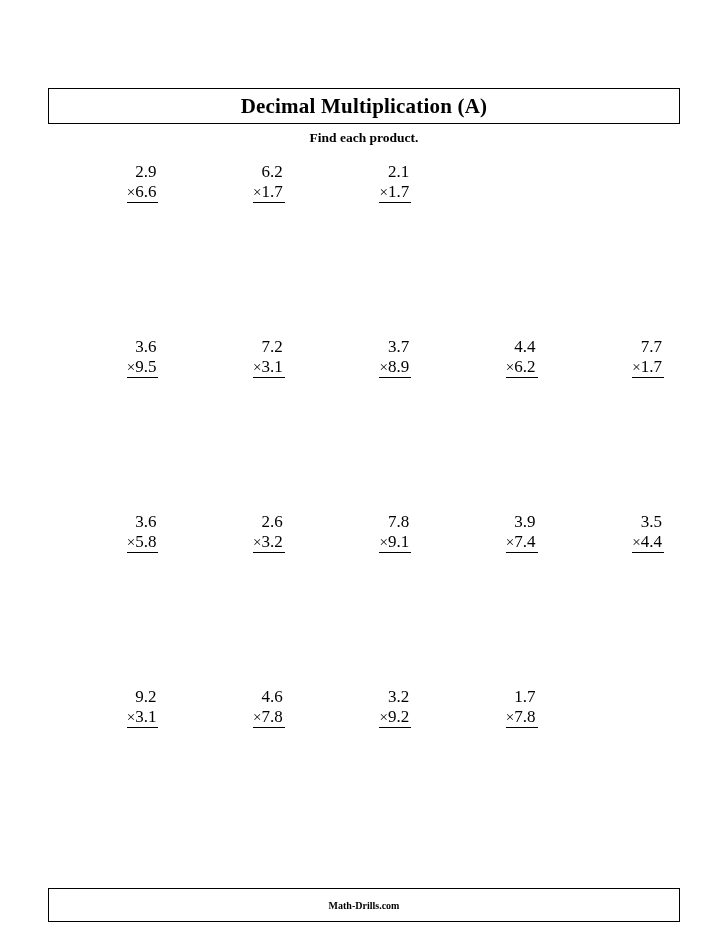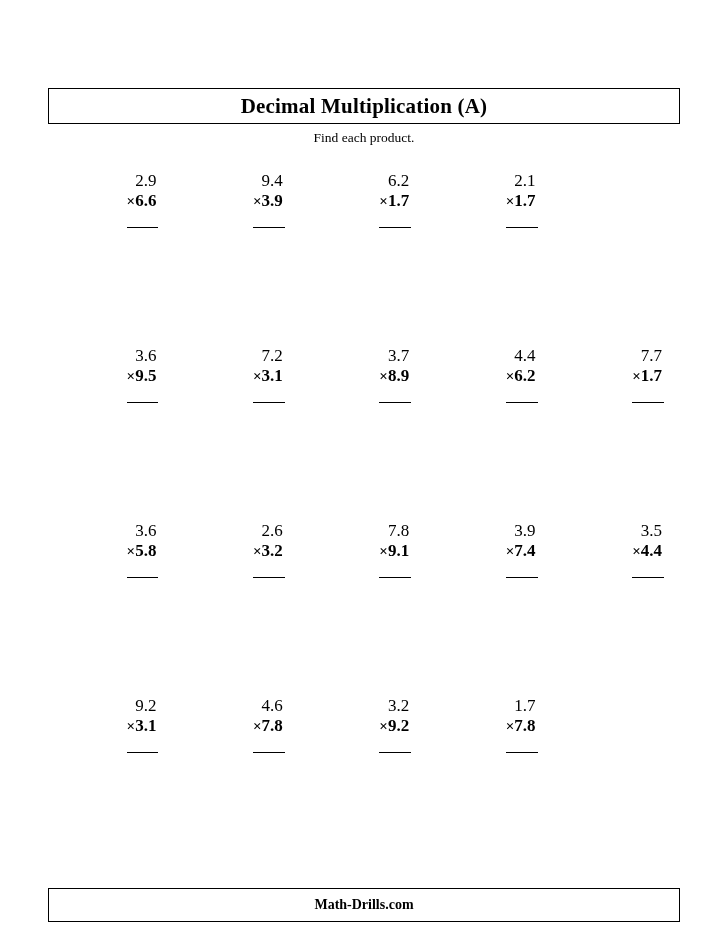--- a/index.html
+++ b/index.html
@@ -38,29 +38,28 @@
     font-weight: bold;
     letter-spacing: 0.2px;
   }
   .subtitle {
     position: absolute;
     left: 0;
     top: 114px;
     width: 728px;
     text-align: center;
     font-size: 13.5px;
-    font-weight: normal;
+    font-weight: bold;
   }
   .grid {
     position: absolute;
     left: 48px;
     top: 140px;
     width: 632px;
     height: 700px;
-    margin-top: 9px;
   }
   .row {
     height: 175px;
     display: flex;
   }
   .cell {
     width: 20%;
     position: relative;
   }
   .problem {
@@ -72,41 +71,40 @@
     line-height: 1.18;
   }
   .top-num {
     display: block;
     padding-right: 2px;
   }
   .bottom-line {
     display: block;
     border-bottom: 1px solid #000000;
     padding-right: 2px;
-    padding-bottom: 16px;
+    padding-bottom: 0px;
     white-space: nowrap;
-    font-weight: bold;
   }
   .times {
     font-size: 15px;
   }
   .footer-box {
     position: absolute;
     left: 48px;
     top: 872px;
     width: 632px;
     height: 34px;
     border: 1px solid #000000;
     box-sizing: border-box;
     display: flex;
     align-items: center;
     justify-content: center;
   }
   .footer-text {
-    font-size: 14px;
+    font-size: 10px;
     font-weight: bold;
   }
 </style>
 </head>
 <body>
 
 <div class="page">
 
   <div class="title-box">
     <div class="title-text">Decimal Multiplication (A)</div>
@@ -118,26 +116,20 @@
 
     <div class="row">
       <div class="cell">
         <div class="problem">
           <span class="top-num">2.9</span>
           <span class="bottom-line"><span class="times">×</span><span>6.6</span></span>
         </div>
       </div>
       <div class="cell">
         <div class="problem">
-          <span class="top-num">9.4</span>
-          <span class="bottom-line"><span class="times">×</span><span>3.9</span></span>
-        </div>
-      </div>
-      <div class="cell">
-        <div class="problem">
           <span class="top-num">6.2</span>
           <span class="bottom-line"><span class="times">×</span><span>1.7</span></span>
         </div>
       </div>
       <div class="cell">
         <div class="problem">
           <span class="top-num">2.1</span>
           <span class="bottom-line"><span class="times">×</span><span>1.7</span></span>
         </div>
       </div>

